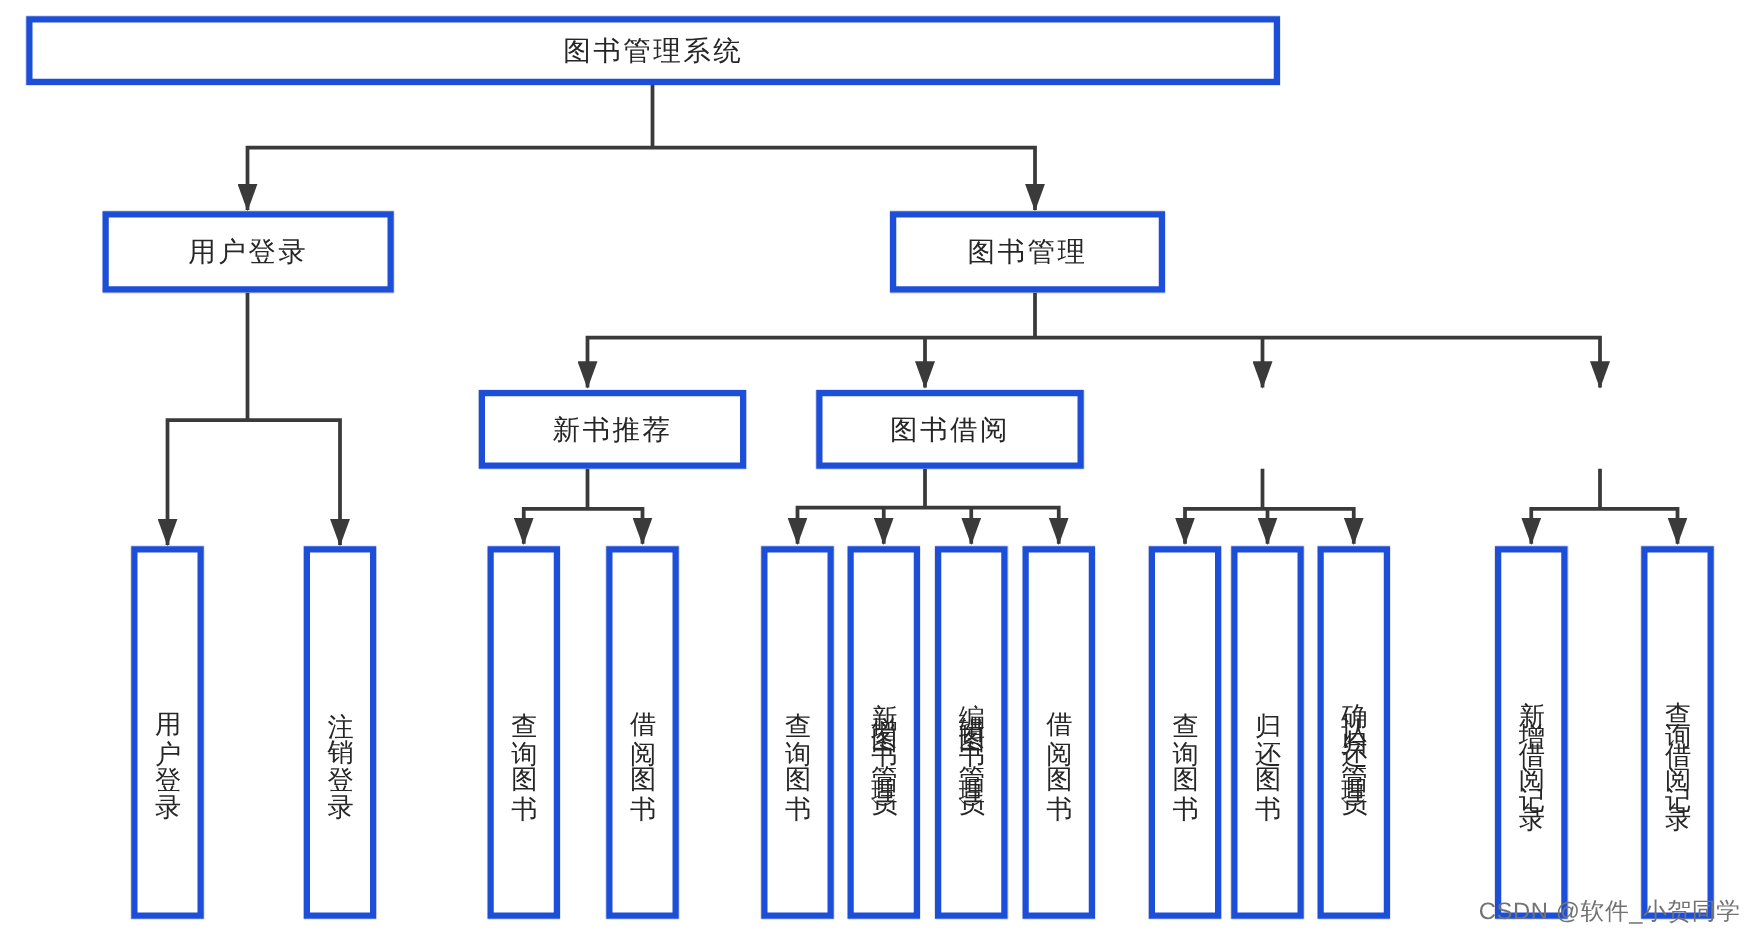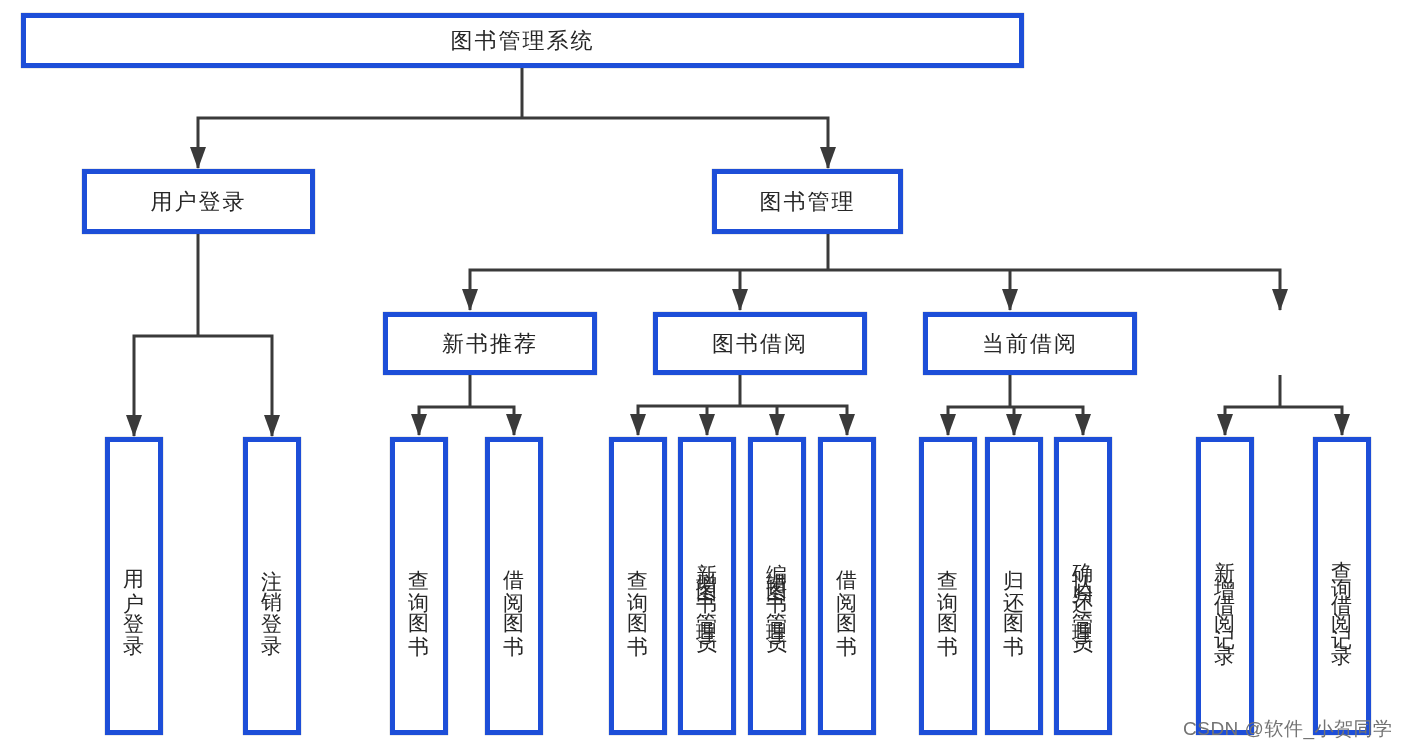--- a/index.html
+++ b/index.html
@@ -15,21 +15,21 @@
   .node{
     position:absolute;box-sizing:border-box;
     border:5px solid #1d4ed8;background:#ffffff;
     display:flex;align-items:center;justify-content:center;
     z-index:2;
     box-shadow:0 0 1px rgba(60,60,60,.6);
   }
   .h-node{font-size:22px;letter-spacing:2px;white-space:nowrap;}
   .root{left:21px;top:13px;width:1003px;height:55px;}
   .l2a{left:82px;top:169px;width:233px;height:65px;}
-  .l2b{left:712px;top:169px;width:191px;height:65px;}
+  .l2b{left:712px;top:169px;width:220px;height:65px;}
   .l3{top:312px;width:214px;height:63px;margin-left:20px;}
   .l3a{left:363px;} .l3b{left:633px;} .l3c{left:903px;} .l3d{left:1173px;}
   .leaf{top:437px;width:58px;height:298px;}
   .leaf span{
     writing-mode:vertical-rl;text-orientation:mixed;
     font-size:21px;line-height:1;white-space:nowrap;
   }
   .ls4 span{letter-spacing:22px;margin-bottom:-22px;}
   .ls6 span{letter-spacing:17px;margin-bottom:-17px;}
   .ls9 span{letter-spacing:10px;margin-bottom:-10px;}
@@ -94,23 +94,20 @@
   <div class="node l2b h-node">
     <span>图书管理</span>
   </div>
 
   <div class="node l3 l3a h-node">
     <span>新书推荐</span>
   </div>
   <div class="node l3 l3b h-node">
     <span>图书借阅</span>
   </div>
-  <div class="node l3 l3c h-node">
-    <span>当前借阅</span>
-  </div>
 
   <div class="node leaf ls4 p01">
     <span>用户登录</span>
   </div>
   <div class="node leaf ls4 p02">
     <span>注销登录</span>
   </div>
 
   <div class="node leaf ls4 p03">
     <span>查询图书</span>

